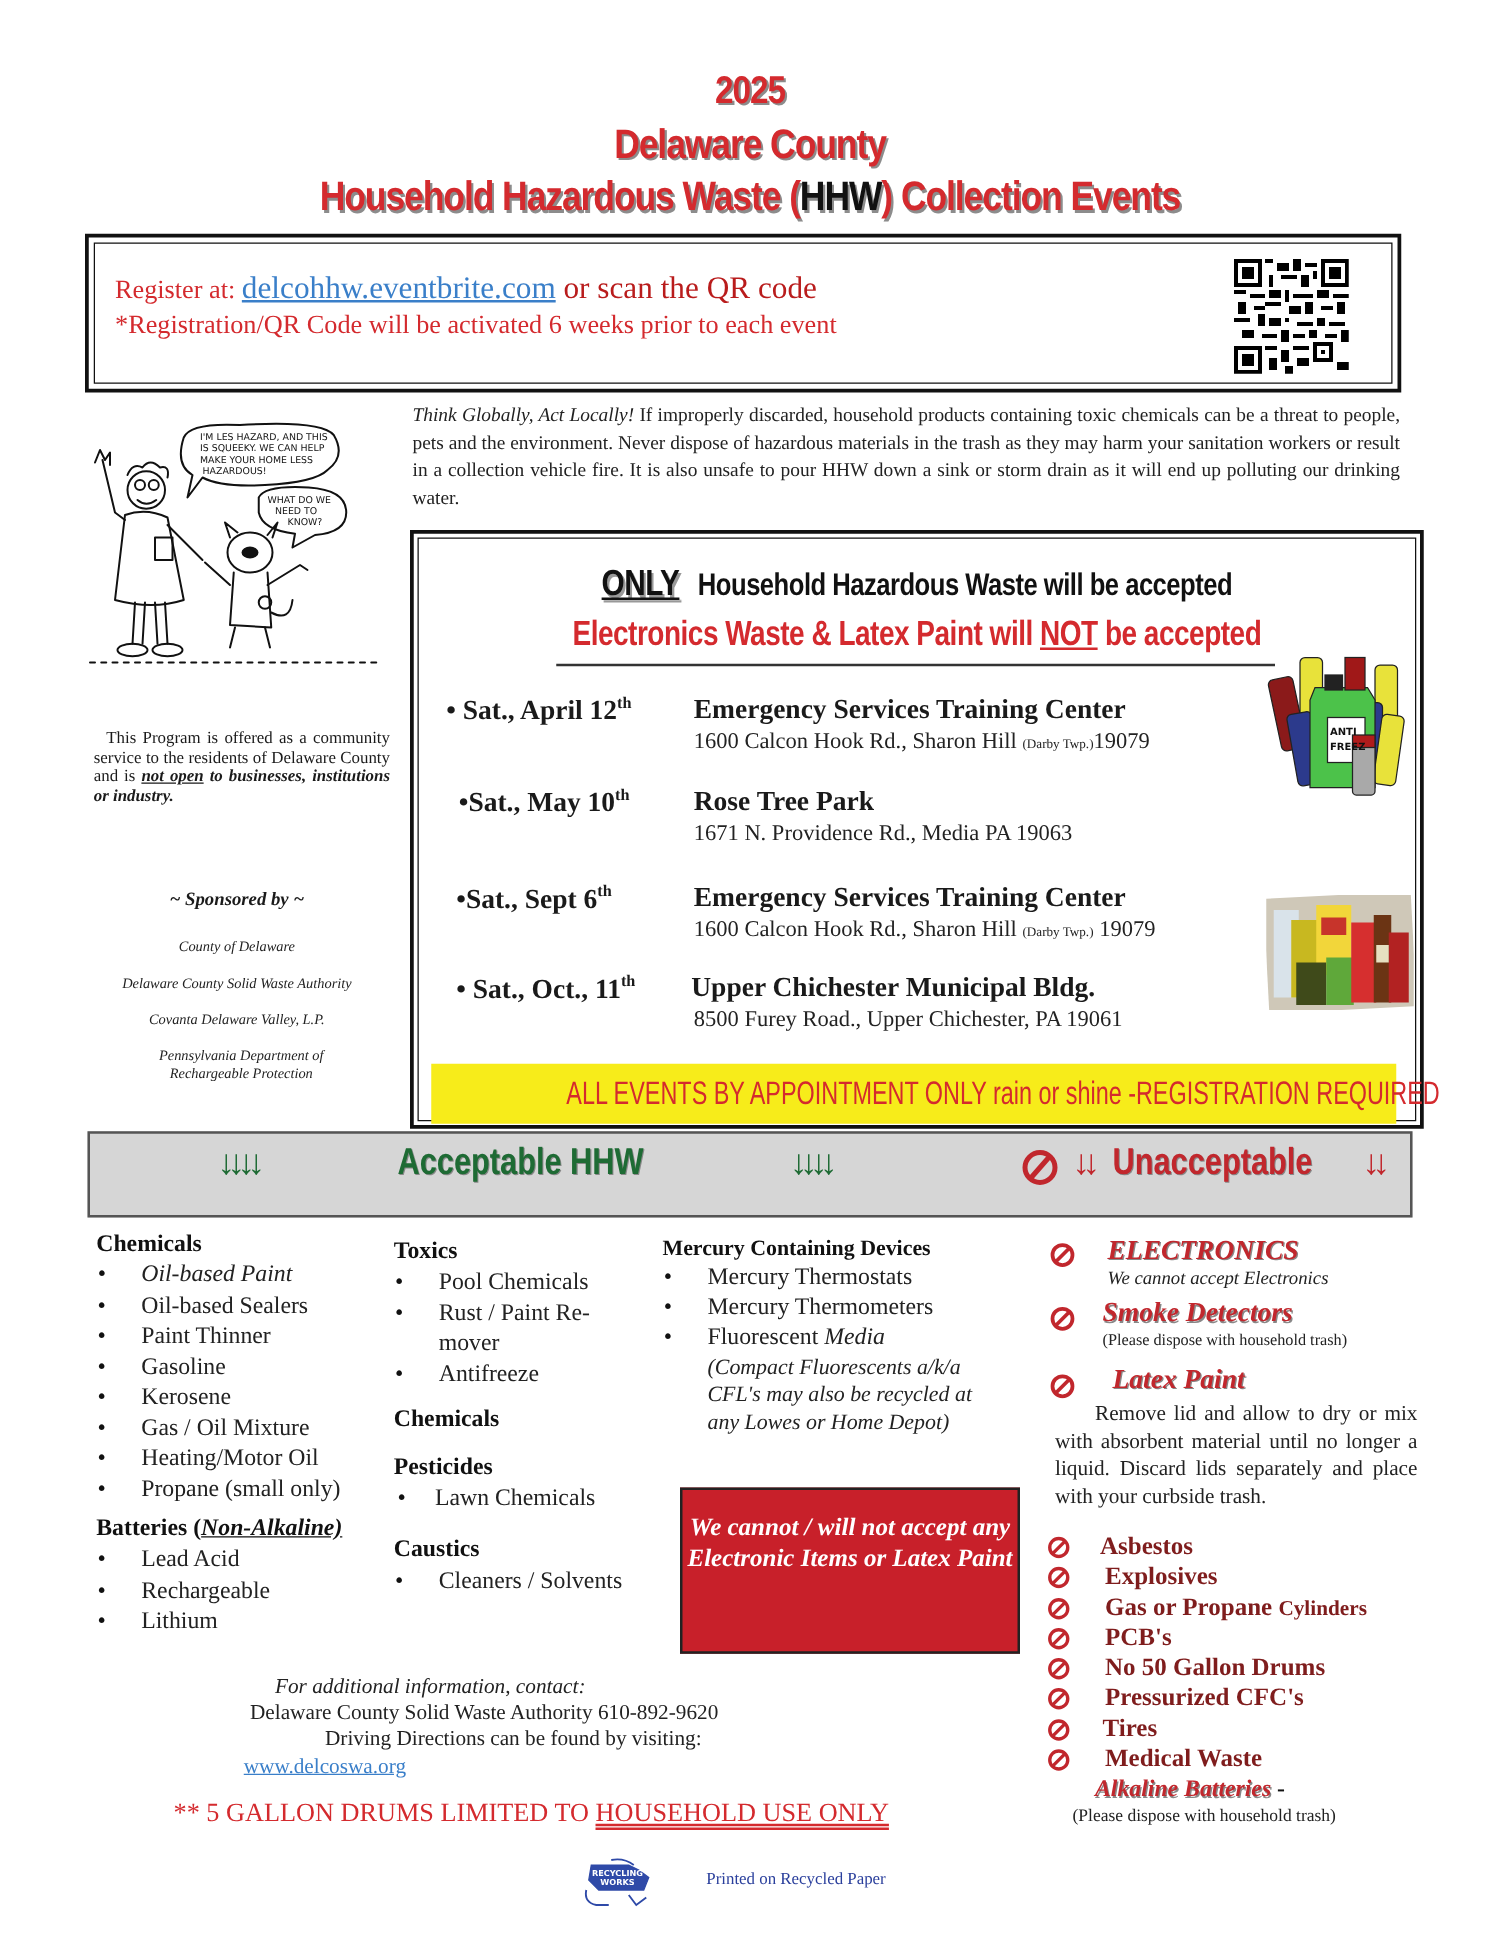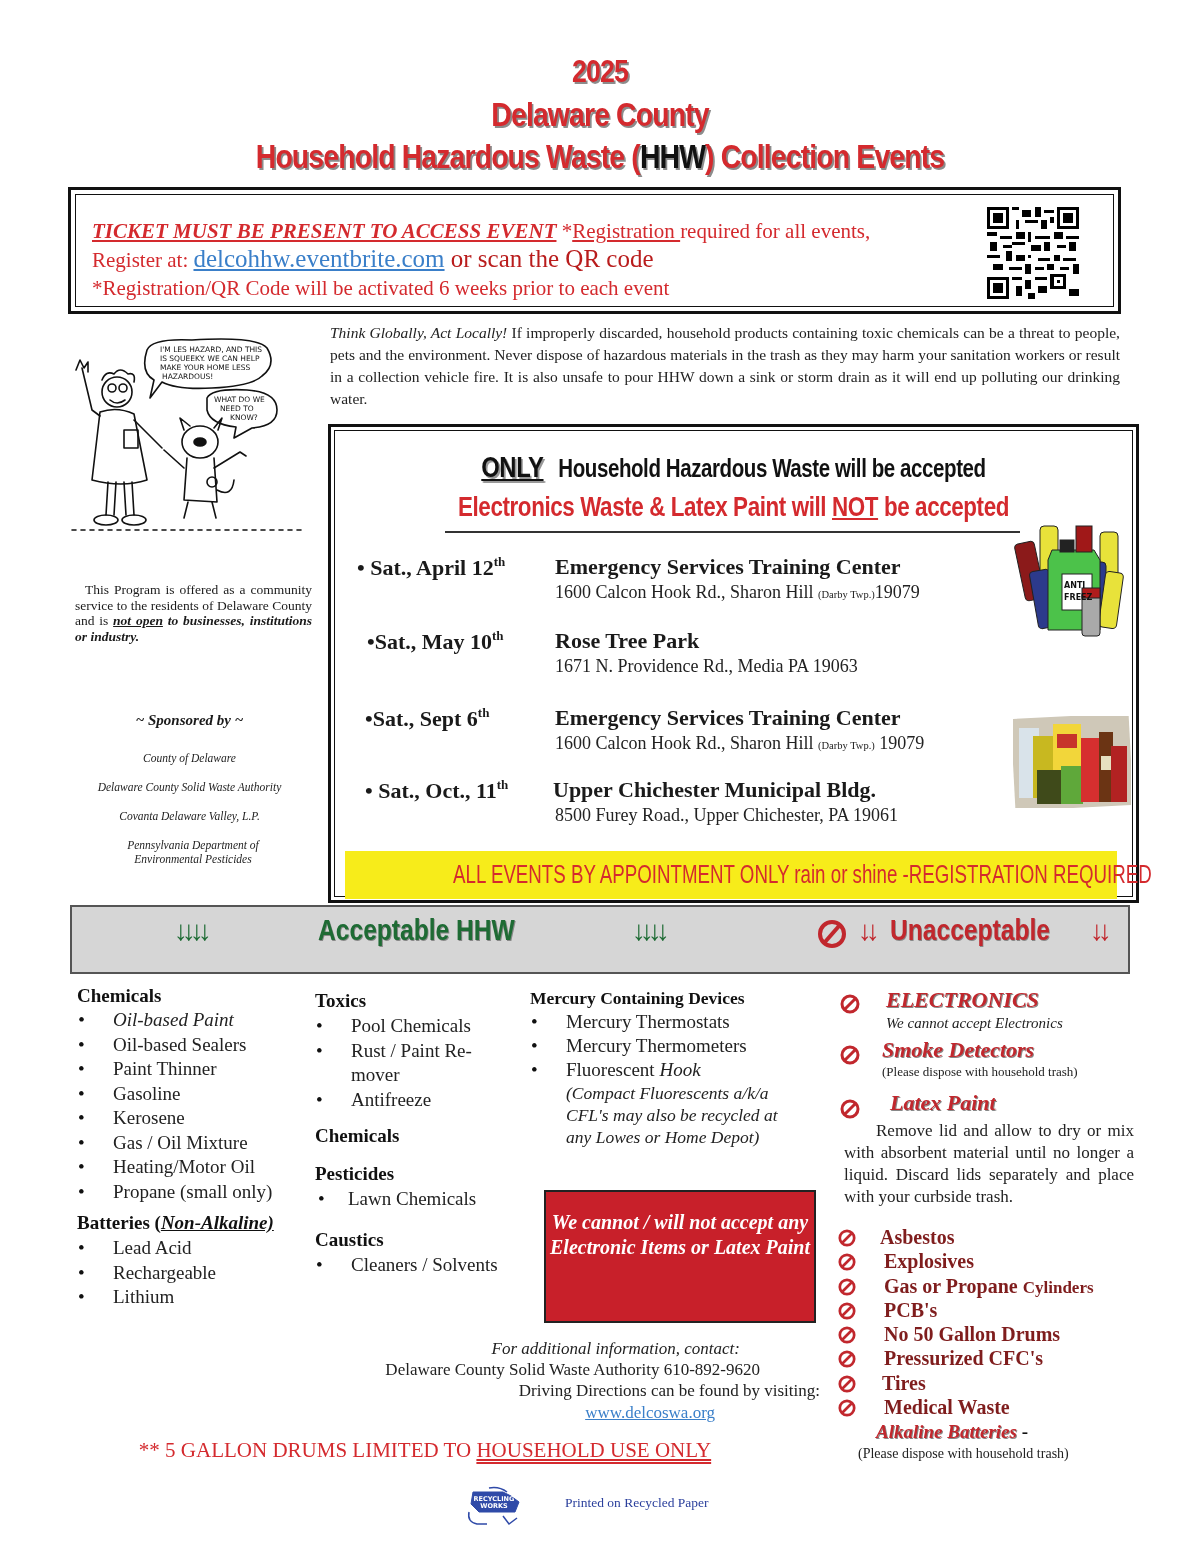--- a/index.html
+++ b/index.html
@@ -114,39 +114,38 @@
     position: absolute; font-weight: bold; font-style: italic; font-size: 22px; color: #c1272d;
     text-shadow: 1px 1px 0 #888; white-space: nowrap;
   }
   .un-sub { position: absolute; font-size: 15px; color: #222; white-space: nowrap; }
   .un-sub.it { font-style: italic; }
   .un-para { position: absolute; left: 844px; top: 1120px; width: 290px; font-size: 17px; line-height: 22px; text-align: justify; text-indent: 32px; color: #222; }
   .un-item { position: absolute; font-weight: bold; font-size: 20px; color: #7f1d1d; white-space: nowrap; }
   .un-item small { font-size: 17px; }
 
   
-  .contact { left: 220px; width: 520px; text-align: right; font-size: 17px; line-height: 21px; color: #222; }
+  .contact { left: 220px; width: 520px; text-align: left; font-size: 17px; line-height: 21px; color: #222; }
   .contact .it { font-style: italic; }
   .contact a { color: #3a7fc9; text-decoration: underline; }
   .drums { left: 0; width: 850px; top: 1438px; text-align: center; font-size: 21px; color: #d42a2e; }
   .drums .u { text-decoration: underline double; }
   .rec-logo { left: 463px; top: 1486px; width: 62px; height: 42px; }
   .printed { left: 565px; top: 1495px; font-size: 13.5px; color: #2a3f9c; }
 </style>
 </head>
 <body>
 
 <div class="title-line t-year">2025</div>
 <div class="title-line t-county">Delaware County</div>
 <div class="title-line t-main"><span>Household Hazardous Waste (</span><span class="blk">HHW</span><span>) Collection Events</span></div>
 
 <div class="abs ticket-box">
   <div class="ticket-inner">
     <div class="ticket-text">
-      <div><span class="must">TICKET MUST BE PRESENT TO ACCESS EVENT</span><span> *</span><span class="reg-u">Registration </span><span>required for all events,</span></div>
       <div><span>Register at: </span><span class="link">delcohhw.eventbrite.com</span><span class="blue">  or scan the QR code</span></div>
       <div>*Registration/QR Code will be activated 6 weeks prior to each event</div>
     </div>
     <svg class="qr" viewBox="0 0 29 29" shape-rendering="crispEdges">
       <rect width="29" height="29" fill="#fff"></rect>
       <g fill="#000">
         <rect x="0" y="0" width="7" height="7"></rect>
           <rect x="1" y="1" width="5" height="5" fill="#fff"></rect>
           <rect x="2" y="2" width="3" height="3"></rect>
         <rect x="22" y="0" width="7" height="7"></rect>
@@ -250,21 +249,21 @@
 </svg>
 
 <div class="abs intro"><i>Think Globally, Act Locally!</i><span>  If improperly discarded, household products containing toxic chemicals can be a threat to people, pets and the environment.  Never dispose of hazardous materials in the trash as they may harm your sanitation workers or result in a collection vehicle fire.  It is also unsafe to pour HHW down a sink or storm drain as it will end up polluting our drinking water.</span></div>
 
 <div class="abs program-note"><span>This Program is offered as a community service to the residents of Delaware County and is </span><b><span class="u">not open</span><span> to businesses, institutions or industry.</span></b></div>
 
 <div class="abs sponsored sp-title">~  Sponsored by  ~</div>
 <div class="abs sponsored sp-item" style="top:751px">County of Delaware</div>
 <div class="abs sponsored sp-item" style="top:780px">Delaware County Solid Waste Authority</div>
 <div class="abs sponsored sp-item" style="top:809px">Covanta Delaware Valley, L.P.</div>
-<div class="abs sponsored sp-item" style="top:838px; left:98px; width:190px;">Pennsylvania Department of Environmental Pesticides</div>
+<div class="abs sponsored sp-item" style="top:838px; left:98px; width:190px;">Pennsylvania Department of Rechargeable Protection</div>
 
 <div class="abs event-box">
   <div class="event-inner">
     <div class="only-line"><span class="only">ONLY</span><span>Household Hazardous Waste will be accepted</span></div>
     <div class="not-line"><span>Electronics Waste &amp; Latex Paint will </span><span class="u">NOT</span><span> be accepted</span></div>
     <div class="event-rule"></div>
 
     <div class="ev" style="left:22px; top:123px;">
       <span class="ev-date" style="left:0; top:0;"><span>•</span> <span>Sat., April 12</span><sup>th</sup></span>
       <span class="ev-loc" style="left:198px; top:0;">Emergency Services Training Center</span>
@@ -372,21 +371,21 @@
 </ul>
 <div class="cat" style="left:315px; top:1229px;">Caustics</div>
 <ul class="lst" style="left:316px; top:1253px;">
   <li>Cleaners / Solvents</li>
 </ul>
 
 <div class="cat" style="left:530px; top:988px; font-size:17.5px;">Mercury Containing Devices</div>
 <ul class="lst" style="left:531px; top:1010px; width:250px; line-height:24px;">
   <li>Mercury Thermostats</li>
   <li>Mercury Thermometers</li>
-  <li><span>Fluorescent </span><i>Hook</i><div class="merc-note" style="font-size:17.5px; line-height:22px; width:215px;">(Compact Fluorescents a/k/a CFL's may also be recycled at any Lowes or Home Depot)</div></li>
+  <li><span>Fluorescent </span><i>Media</i><div class="merc-note" style="font-size:17.5px; line-height:22px; width:215px;">(Compact Fluorescents a/k/a CFL's may also be recycled at any Lowes or Home Depot)</div></li>
 </ul>
 
 <div class="abs redbox">We cannot / will not accept any Electronic Items or Latex Paint</div>
 
 <svg class="no-icon" style="left:840px; top:994px;" viewBox="0 0 20 20">
     <circle cx="10" cy="10" r="8" fill="none" stroke="#c1272d" stroke-width="3"></circle>
     <line x1="15" y1="5" x2="5" y2="15" stroke="#c1272d" stroke-width="3"></line>
   </svg>
 <div class="un-big" style="left:886px; top:987px;text-align:right;">ELECTRONICS</div>
 <div class="un-sub it" style="left:886px; top:1015px;">We cannot accept Electronics</div>

